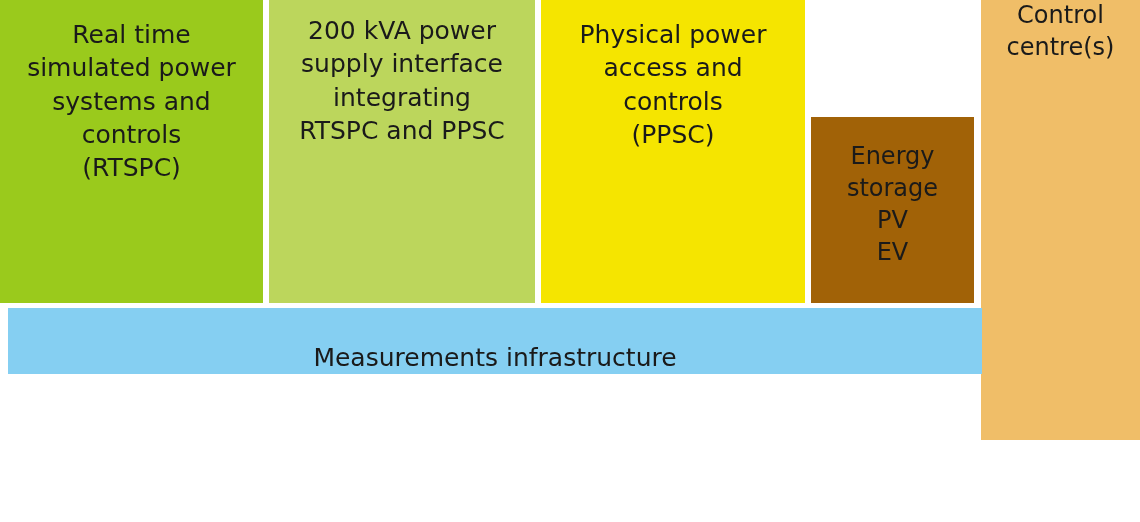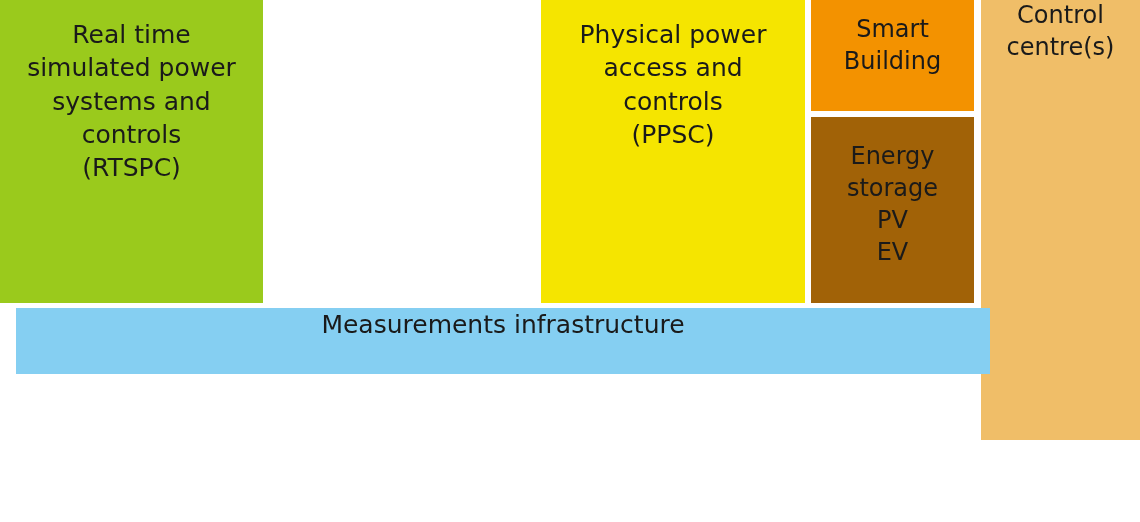--- a/index.html
+++ b/index.html
@@ -67,23 +67,23 @@
     font-size: 24px;
   }
   #blk-control-centre {
     left: 981px; top: 0px;  width: 159px;  height: 522px;
     background: #F0BE68;
     font-size: 24px;
   }
 
   
   .bar {
-    left: 16px;
+    left: 8px;
     width: 974px;
-    align-items: flex-start;
+    align-items: flex-end;
   }
   #blk-measurements {
     top: 308px; height: 66px;
     background: #85CFF2;
     font-size: 25px;
   }
   #blk-communication {
     top: 379px; height: 71px;
     background: #2FA8E0;
     font-size: 25px;
@@ -101,32 +101,34 @@
 <div id="diagram">
 
   <div class="block" id="blk-rtspc">
     <span class="label">Real time
 simulated power
 systems and
 controls
 (RTSPC)</span>
   </div>
 
+  <div class="block" id="blk-interface">
+    <span class="label">200 kVA power
+supply interface
+integrating
+RTSPC and PPSC</span>
+  </div>
 
   <div class="block" id="blk-ppsc">
     <span class="label">Physical power
 access and
 controls
 (PPSC)</span>
   </div>
 
-  <div class="block" id="blk-smart-building">
-    <span class="label">Smart
-Building</span>
-  </div>
 
   <div class="block" id="blk-energy-storage">
     <span class="label">Energy
 storage
 PV
 EV</span>
   </div>
 
   <div class="block" id="blk-control-centre">
     <span class="label">Control

